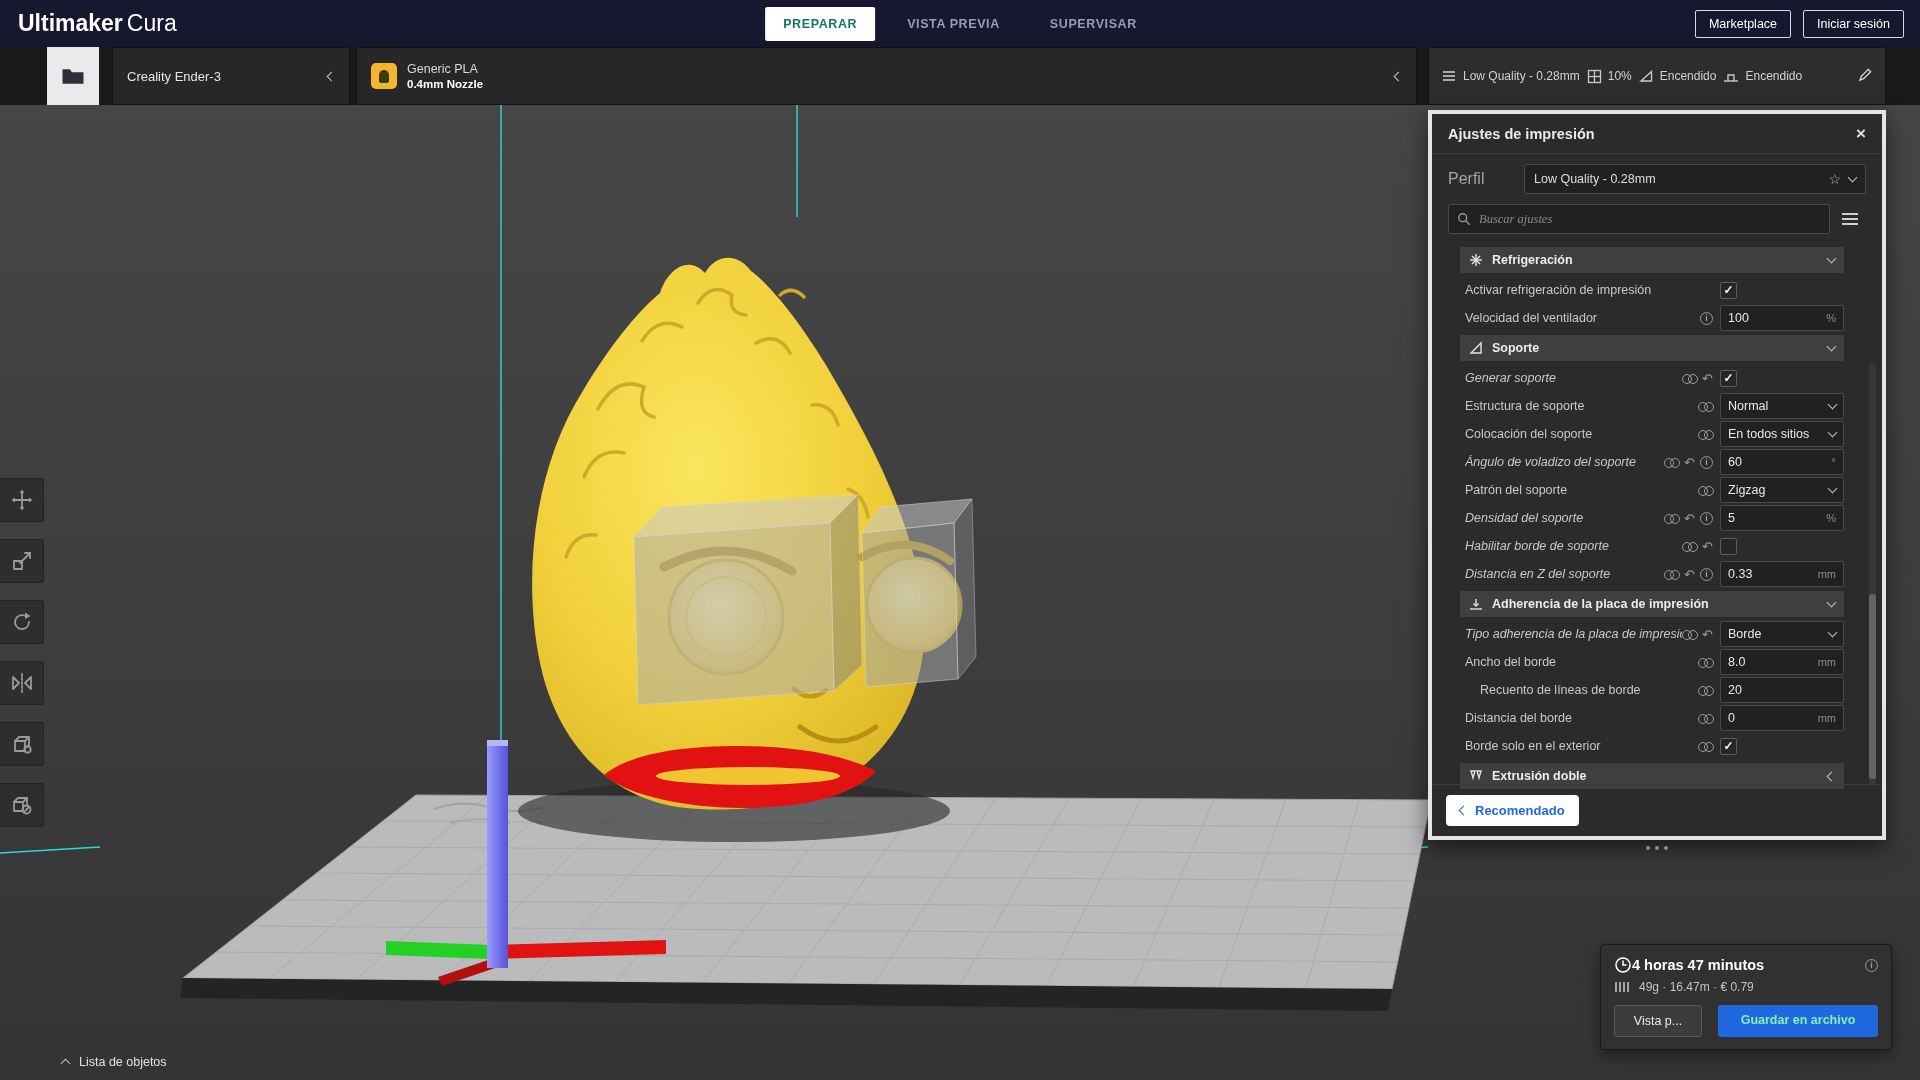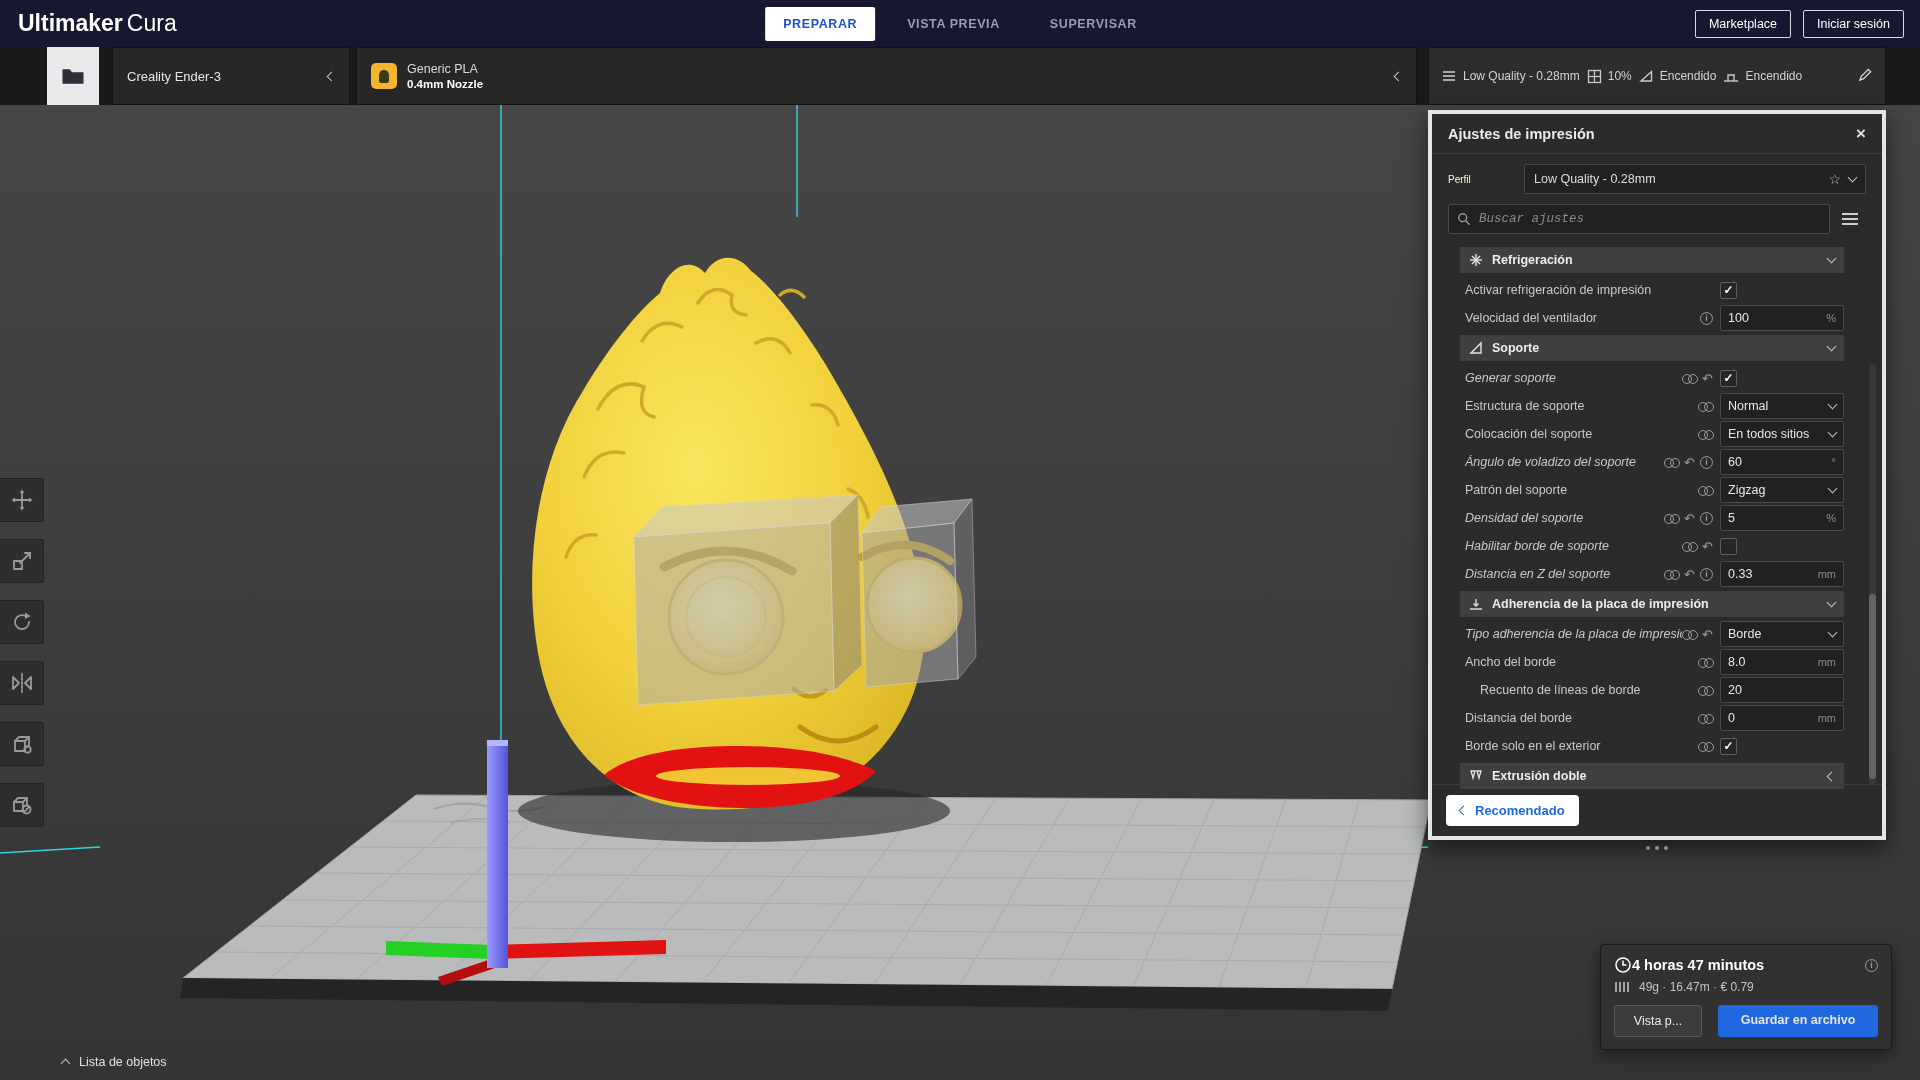--- a/index.html
+++ b/index.html
@@ -10,21 +10,21 @@
     -webkit-font-smoothing:antialiased;
   }
 
   
   .header { position:absolute; top:0; left:0; right:0; height:47px; background:#17172f; display:flex; align-items:center; z-index:60; }
   .logo { margin-left:18px; font-size:23px; color:#fff; white-space:nowrap; }
   .logo .bold { font-weight:700; }
   .logo .light { font-weight:300; margin-left:4px;margin-top:40px; }
   .tabs { position:absolute; left:50%; transform:translateX(-50%); display:flex; align-items:center; gap:14px; height:100%; }
   .tab { color:#9b9bb6; font-size:12.5px; font-weight:700; letter-spacing:.6px; padding:10px 18px; border-radius:2px; cursor:default; }
-  .tab.active { background:#ffffff; color:#1d4ed8; }
+  .tab.active { background:#ffffff; color:#0f766e; }
   .hdr-buttons { margin-left:auto; margin-right:16px; display:flex; gap:12px; }
   .hdr-btn { border:1px solid #d9d9e2; color:#fff; font-size:12.5px; padding:6px 13px; border-radius:2px; background:transparent; white-space:nowrap;text-align:right; }
 
   
   .configbar { position:absolute; top:47px; left:0; right:0; height:58px; background:#191919; display:flex; align-items:stretch; z-index:55; }
   .open-btn { width:52px; margin-left:47px; background:#e9eaec; display:flex; align-items:center; justify-content:center; }
   .printer-card { width:238px; margin-left:13px; background:#272727; border:1px solid #121212; display:flex; align-items:center; padding:0 14px; }
   .printer-name { color:#e6e6e6; font-size:13px; }
   .material-card { flex:1; margin-left:6px; margin-right:503px; background:#272727; border:1px solid #121212; display:flex; align-items:center; padding:0 14px; }
   .mat-badge { width:26px; height:26px; border-radius:5px; background:#f5b52e; display:flex; align-items:center; justify-content:center; }
@@ -40,26 +40,26 @@
 
   
   .config-summary { position:absolute; left:1428px; top:47px; width:458px; height:58px; background:#2d2d2d; border:1px solid #121212; display:flex; align-items:center; padding:0 12px; gap:7px; z-index:56; }
   .sum-item { display:flex; align-items:center; gap:6px; color:#d2d2d2; font-size:12px; white-space:nowrap; }
 
   
   .settings-panel { position:absolute; left:1428px; top:110px; width:458px; height:730px; background:#2b2b2b; border:4px solid #e5e5e5; box-shadow:0 8px 22px rgba(0,0,0,.55); z-index:58; }
   .panel-title { height:40px; border-bottom:1px solid #3d3d3d; display:flex; align-items:center; padding:0 16px; color:#eaeaea; font-size:14.5px; font-weight:700; }
   .close-x { margin-left:auto; color:#e0e0e0; font-size:17px; font-weight:700; cursor:default; }
   .profile-row { display:flex; align-items:center; padding:10px 16px 4px 16px; height:44px; }
-  .profile-label { color:#fef9c3; font-size:10px; }
+  .profile-label { color:#a3a3a3; font-size:16px; }
   .profile-drop { margin-left:auto; width:342px; height:30px; background:#212121; border:1px solid #4a4a4a; border-radius:2px; display:flex; align-items:center; padding:0 9px; color:#dedede; font-size:12.5px; gap:8px; }
   .profile-drop .star { margin-left:auto; color:#bdbdbd; font-size:14px; }
   .search-row { display:flex; align-items:center; padding:7px 24px 9px 16px; height:44px; gap:12px; }
   .search-box { flex:1; height:30px; background:#212121; border:1px solid #4a4a4a; border-radius:2px; display:flex; align-items:center; padding:0 8px; gap:6px; }
-  .search-input { flex:1; background:transparent; border:none; outline:none; color:#ddd; font-size:12.5px; font-family:Liberation Mono, monospace; }
+  .search-input { flex:1; background:transparent; border:none; outline:none; color:#ddd; font-size:12.5px; font-family:Liberation Serif, serif; }
   .search-input::placeholder { font-style:italic; color:#8b8b8b; }
   .burger { width:16px; height:12px; display:flex; flex-direction:column; justify-content:space-between; }
   .burger i { display:block; height:2px; background:#cfcfcf; }
 
   .settings-list { padding:2px 38px 0 28px; }
   .sheader { height:26px; margin:3px 0; background:#3f3f3f; display:flex; align-items:center; gap:9px; padding:0 9px; color:#ededed; font-size:12.5px; font-weight:700; }
   .srow { height:28px; display:flex; align-items:center; padding-left:5px; }
   .srow.indent { padding-left:20px; }
   .slabel { color:#c9c9c9; font-size:12.5px; white-space:nowrap; overflow:hidden; flex:1; }
   .slabel.italic { font-style:italic; }
@@ -98,21 +98,21 @@
 
   
   .output-panel { position:absolute; right:28px; bottom:30px; width:292px; background:#313131; border:1px solid #1a1a1a; border-radius:4px; box-shadow:0 5px 16px rgba(0,0,0,.45); padding:11px 13px 12px 13px; z-index:50; }
   .time-row { display:flex; align-items:center; }
   .time-text { color:#fff; font-size:14.5px; font-weight:700; }
   .time-row .icon-info { margin-left:auto; }
   .mat-row { display:flex; align-items:center; gap:9px; margin-top:6px; }
   .mat-info { color:#c4c4c4; font-size:12px; }
   .btn-row { display:flex; gap:16px; margin-top:11px; }
   .btn-preview { width:88px; background:#3c3c3c; border:1px solid #5a5a5a; color:#ececec; font-size:12.5px; border-radius:3px; padding:8px 6px; text-align:center; white-space:nowrap; overflow:hidden; }
-  .btn-save { flex:1; background:#2068e0; color:#e5e5e5; font-size:12.5px; font-weight:700; border-radius:3px; padding:8px 6px; text-align:center; }
+  .btn-save { flex:1; background:#2068e0; color:#86efac; font-size:12.5px; font-weight:700; border-radius:3px; padding:8px 6px; text-align:center; }
 </style>
 </head>
 <body>
 
 <div class="viewport">
   <svg class="scene" viewBox="0 0 1920 975" width="1920" height="975">
     <defs>
       <radialGradient id="headGrad" cx="42%" cy="38%" r="75%">
         <stop offset="0%" stop-color="#fae65e"></stop>
         <stop offset="55%" stop-color="#f1d03a"></stop>

